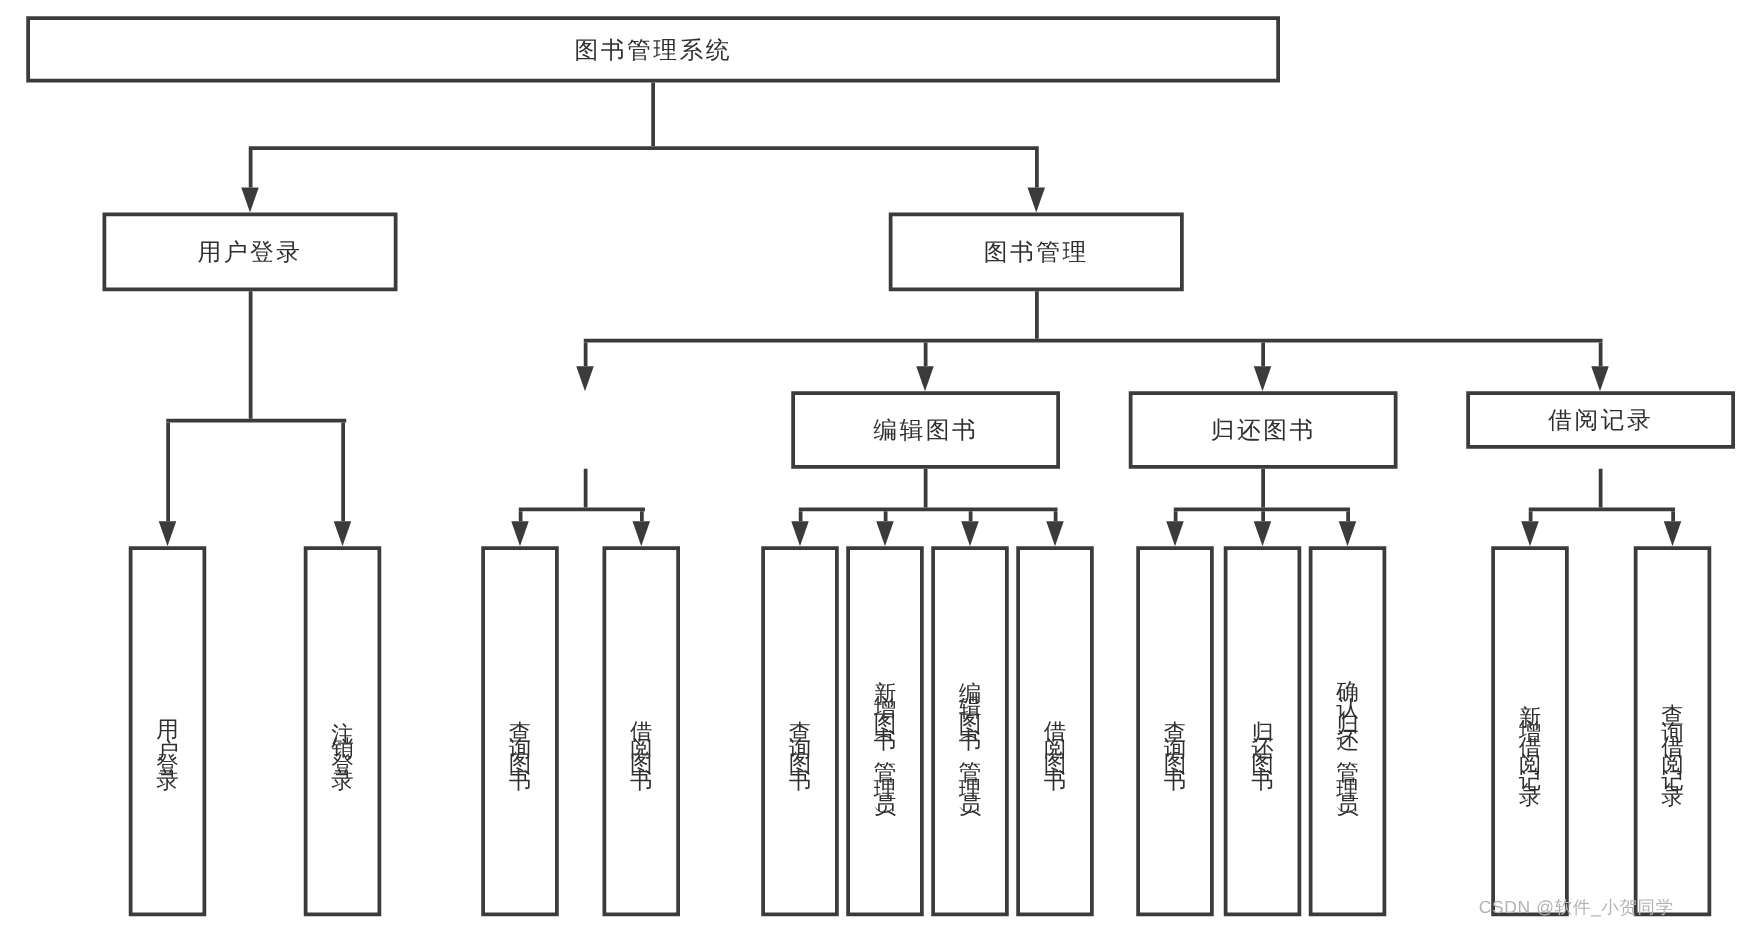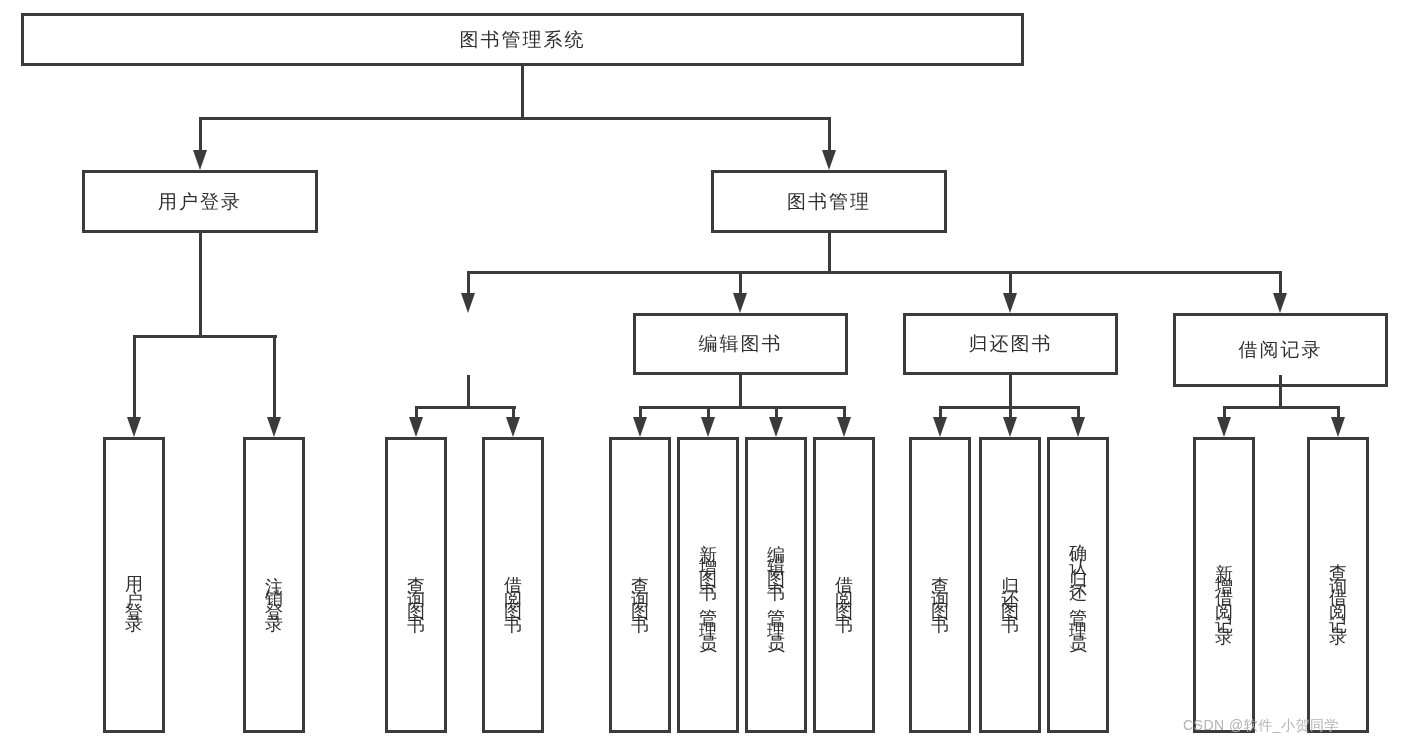--- a/index.html
+++ b/index.html
@@ -86,21 +86,21 @@
   <div class="box" style="left:711px; top:170px; width:236px; height:63px;">
     <span class="lbl">图书管理</span>
   </div>
 
   <div class="box" style="left:633px; top:313px; width:215px; height:62px;">
     <span class="lbl">编辑图书</span>
   </div>
   <div class="box" style="left:903px; top:313px; width:215px; height:62px;">
     <span class="lbl">归还图书</span>
   </div>
-  <div class="box" style="left:1173px; top:313px; width:215px; height:74px;">
+  <div class="box" style="left:1173px; top:313px; width:215px; height:46px;">
     <span class="lbl">借阅记录</span>
   </div>
 
   <div class="box vbox" style="left:103px; top:437px; width:62px; height:296px;">
     <span class="lbl">用户登录</span>
   </div>
   <div class="box vbox" style="left:243px; top:437px; width:62px; height:296px;">
     <span class="lbl">注销登录</span>
   </div>
   <div class="box vbox" style="left:385px; top:437px; width:62px; height:296px;">

